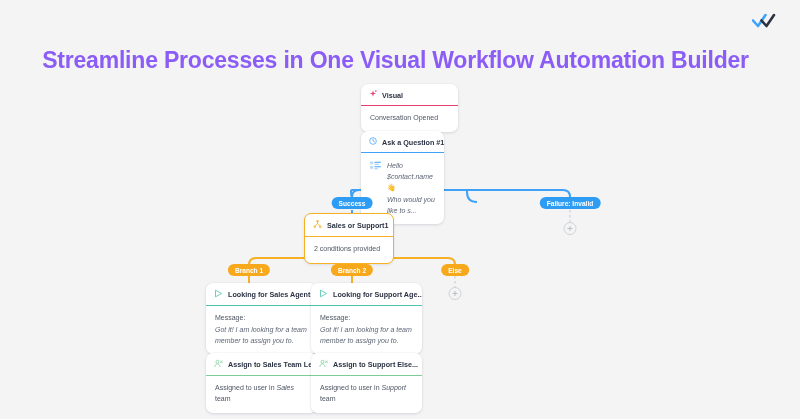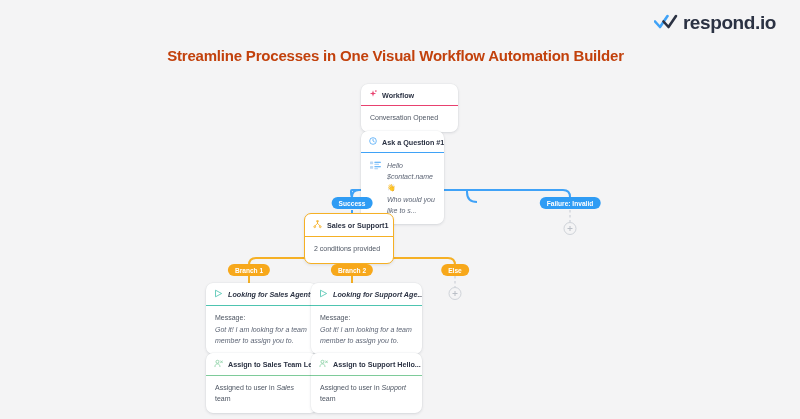--- a/index.html
+++ b/index.html
@@ -31,23 +31,23 @@
     color: #2b3243;
     letter-spacing: -0.4px;
   }
 
   .page-title {
     position: absolute;
     top: 47px;
     left: 0;
     width: 791px;
     text-align: center;
-    font-size: 15px;
+    font-size: 23px;
     font-weight: bold;
-    color: #c2410c;
+    color: #8b5cf6;
     letter-spacing: -0.2px;
   }
 
   
   .canvas {
     position: absolute;
     left: 0;
     top: 78px;
     width: 800px;
     height: 341px;
@@ -79,21 +79,21 @@
   }
   .node-head .ico { flex: 0 0 auto; display: block; }
   .node-body {
     padding: 7px 9px 8px 9px;
     font-size: 7px;
     color: #4d5562;
     line-height: 1.55;
   }
   .node.accent-pink  .node-head { border-bottom: 1.3px solid #e8416f; }
   .node.accent-blue  .node-head { border-bottom: 1.3px solid #3fa2f7; }
-  .node.accent-teal  .node-head { border-bottom: 1.3px solid #4ec4b0; font-style: italic; }
+  .node.accent-teal  .node-head { border-bottom: 1.3px solid #4ec4b0; }
   .node.accent-green .node-head { border-bottom: 1.3px solid #7ecb9a; }
 
   .node.outlined {
     border: 1.1px solid #f5b025;
     box-shadow: 0 1px 3px rgba(30,40,60,0.10);
   }
   .node.outlined .node-head { border-bottom: 1.1px solid #f5b025; }
 
   .msg-media {
     display: flex;
@@ -143,21 +143,20 @@
 </head>
 <body>
 
 <div class="brand">
   <span class="brand-mark">
     <svg width="24" height="17" viewBox="0 0 24 17">
       <path d="M1 8.5 L6 14 L13.5 3" fill="none" stroke="#3fa2f7" stroke-width="2.6" stroke-linecap="round" stroke-linejoin="round"></path>
       <path d="M9.5 8.5 L14.5 14 L22 3" fill="none" stroke="#2b3243" stroke-width="2.6" stroke-linecap="round" stroke-linejoin="round"></path>
     </svg>
   </span>
-  <span class="brand-text">respond.io</span>
 </div>
 
 <div class="page-title">Streamline Processes in One Visual Workflow Automation Builder</div>
 
 <div class="canvas">
 
   <svg class="edges" viewBox="0 0 800 341">
 
     <path d="M409 44 L409 54" stroke="#e8416f" stroke-width="2" fill="none"></path>
 
@@ -188,21 +187,21 @@
   </svg>
 
   <div class="node accent-pink" style="left:361px; top:6px; width:97px;">
     <div class="node-head">
       <span class="ico">
         <svg width="8" height="8" viewBox="0 0 10 10">
           <path d="M5 0.4 L5.9 3.5 L9 4.4 L5.9 5.3 L5 8.4 L4.1 5.3 L1 4.4 L4.1 3.5 Z" fill="#e8416f"></path>
           <circle cx="8.6" cy="1.4" r="1" fill="#e8416f"></circle>
         </svg>
       </span>
-      <span>Workflow</span>
+      <span>Visual</span>
     </div>
     <div class="node-body">Conversation Opened</div>
   </div>
 
   <div class="node accent-blue" style="left:361px; top:53px; width:83px;">
     <div class="node-head">
       <span class="ico">
         <svg width="8" height="8" viewBox="0 0 12 12">
           <circle cx="6" cy="6" r="5" fill="none" stroke="#3fa2f7" stroke-width="1.1"></circle>
           <path d="M6 3.3 L6 6 L8 7.2" fill="none" stroke="#3fa2f7" stroke-width="1.1" stroke-linecap="round"></path>
@@ -307,21 +306,21 @@
 
   <div class="node accent-green" style="left:311px; top:275px; width:111px;">
     <div class="node-head">
       <span class="ico">
         <svg width="9" height="9" viewBox="0 0 12 12">
           <circle cx="4.6" cy="3.7" r="2" fill="none" stroke="#7ecb9a" stroke-width="1"></circle>
           <path d="M1.2 10.2 C1.2 7.6 3 6.5 4.6 6.5 C6.2 6.5 8 7.6 8 10.2" fill="none" stroke="#7ecb9a" stroke-width="1" stroke-linecap="round"></path>
           <path d="M8.6 2.4 L11.4 5.2 M11.4 2.4 L8.6 5.2" fill="none" stroke="#7ecb9a" stroke-width="1" stroke-linecap="round"></path>
         </svg>
       </span>
-      <span>Assign to Support Hello...</span>
+      <span>Assign to Support Else...</span>
     </div>
     <div class="node-body">
       <span>Assigned to user in</span>
       <em class="var">Support</em>
       <span>team</span>
     </div>
   </div>
 
 </div>
 

